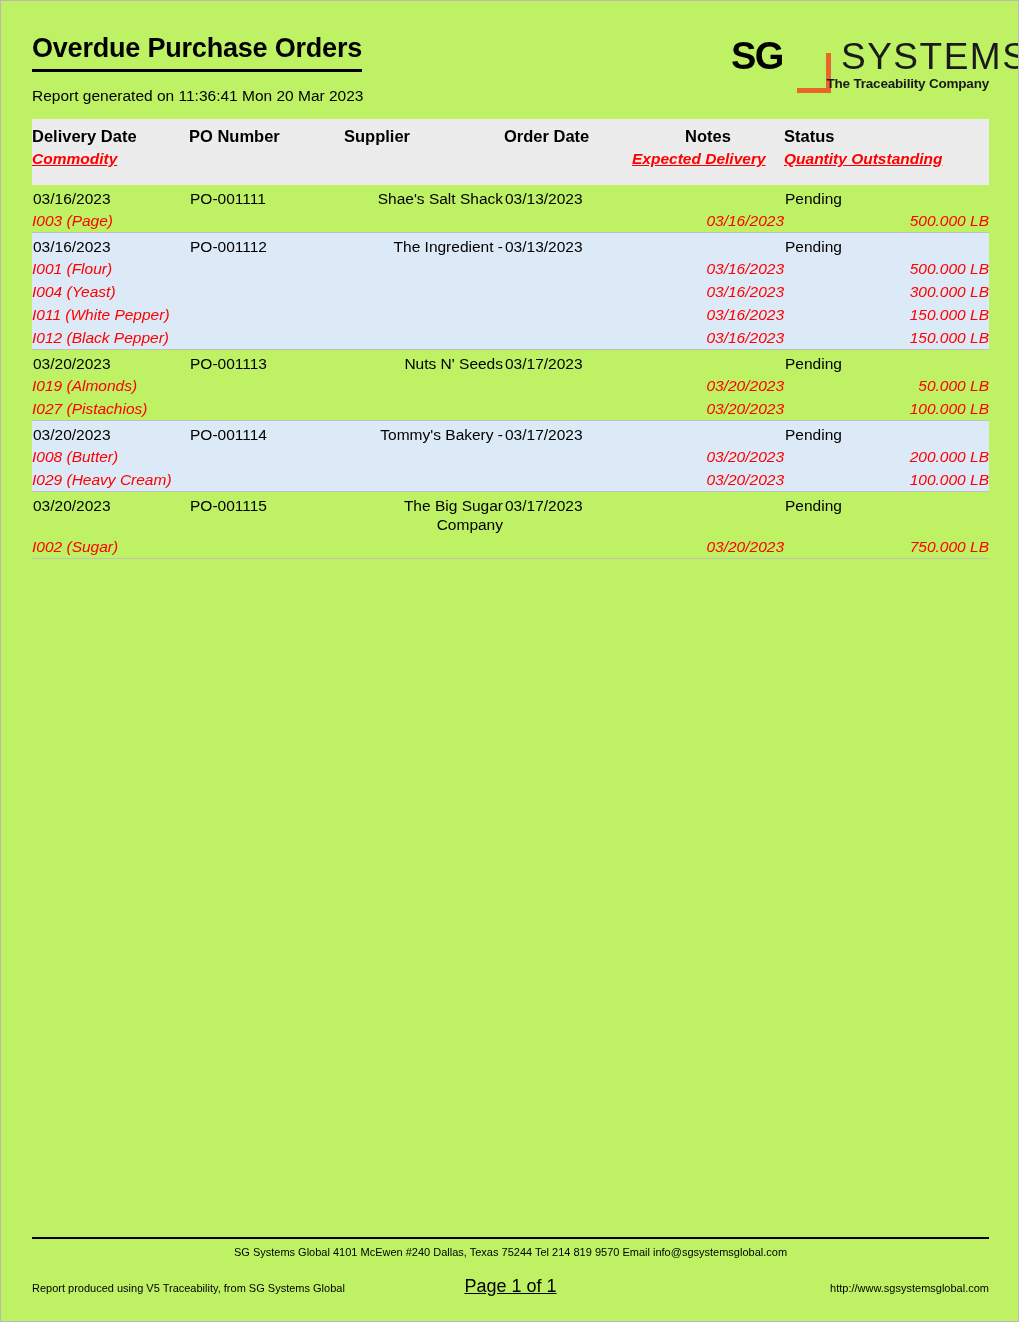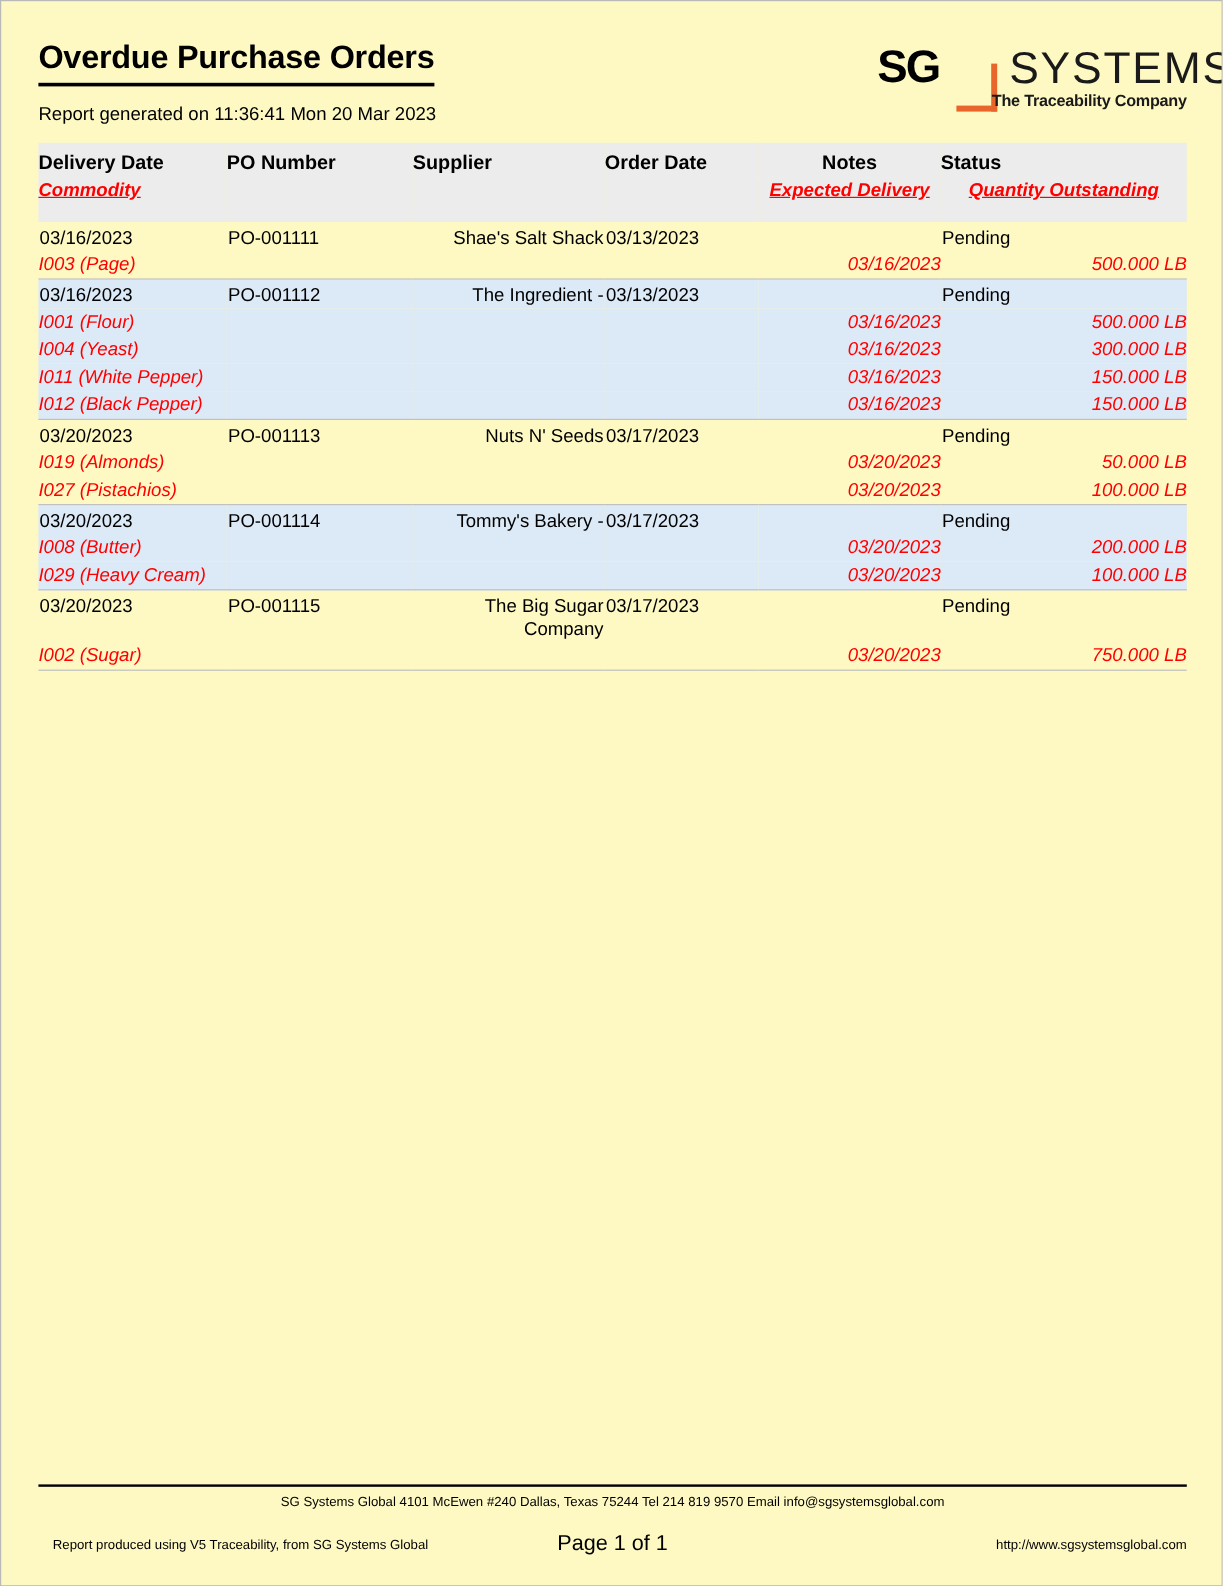--- a/index.html
+++ b/index.html
@@ -8,21 +8,21 @@
     background: #ffffff;
   }
   body {
     font-family: "Liberation Sans", sans-serif;
     -webkit-font-smoothing: antialiased;
   }
   .page {
     position: relative;
     width: 1019px;
     height: 1322px;
-    background: #fef9c3;
+    background: #bef264;
     box-sizing: border-box;
     border: 1px solid #b9b9b9;
     overflow: hidden;
   }
   .content {
     position: absolute;
     left: 31px;
     top: 30px;
     width: 957px;
   }
@@ -136,21 +136,21 @@
   }
   .hdr-red {
     font-size: 15.5px;
     font-weight: bold;
     font-style: italic;
     color: #ff0000;
     text-decoration: underline;
     display: inline-block;
     line-height: 20px;
   }
-  td.ta-right { text-align: center; }
+  td.ta-right { text-align: left; }
   td.ta-center { text-align: center; }
 
   tbody tr.grp-main td {
     padding-top: 4px;
     vertical-align: top;
     font-size: 15.5px;
     color: #000000;
     line-height: 19px;
   }
   tbody tr.grp-item td {
@@ -202,35 +202,36 @@
     margin-top: 6px;
     line-height: 14px;
   }
   .footer-row {
     position: relative;
     margin-top: 16px;
     height: 24px;
   }
   .footer-left {
     position: absolute;
-    left: 12px;
+    left: 0;
     top: 6px;
     font-size: 11px;
     color: #000000;
     line-height: 14px;
   }
   .footer-center {
     position: absolute;
     left: 0;
     right: 0;
     top: 0;
     text-align: center;
     font-size: 18px;
     color: #000000;
     line-height: 22px;
+    text-decoration: underline;
   }
   .footer-right {
     position: absolute;
     right: 0;
     top: 6px;
     font-size: 11px;
     color: #000000;
     line-height: 14px;
   }
 </style>

